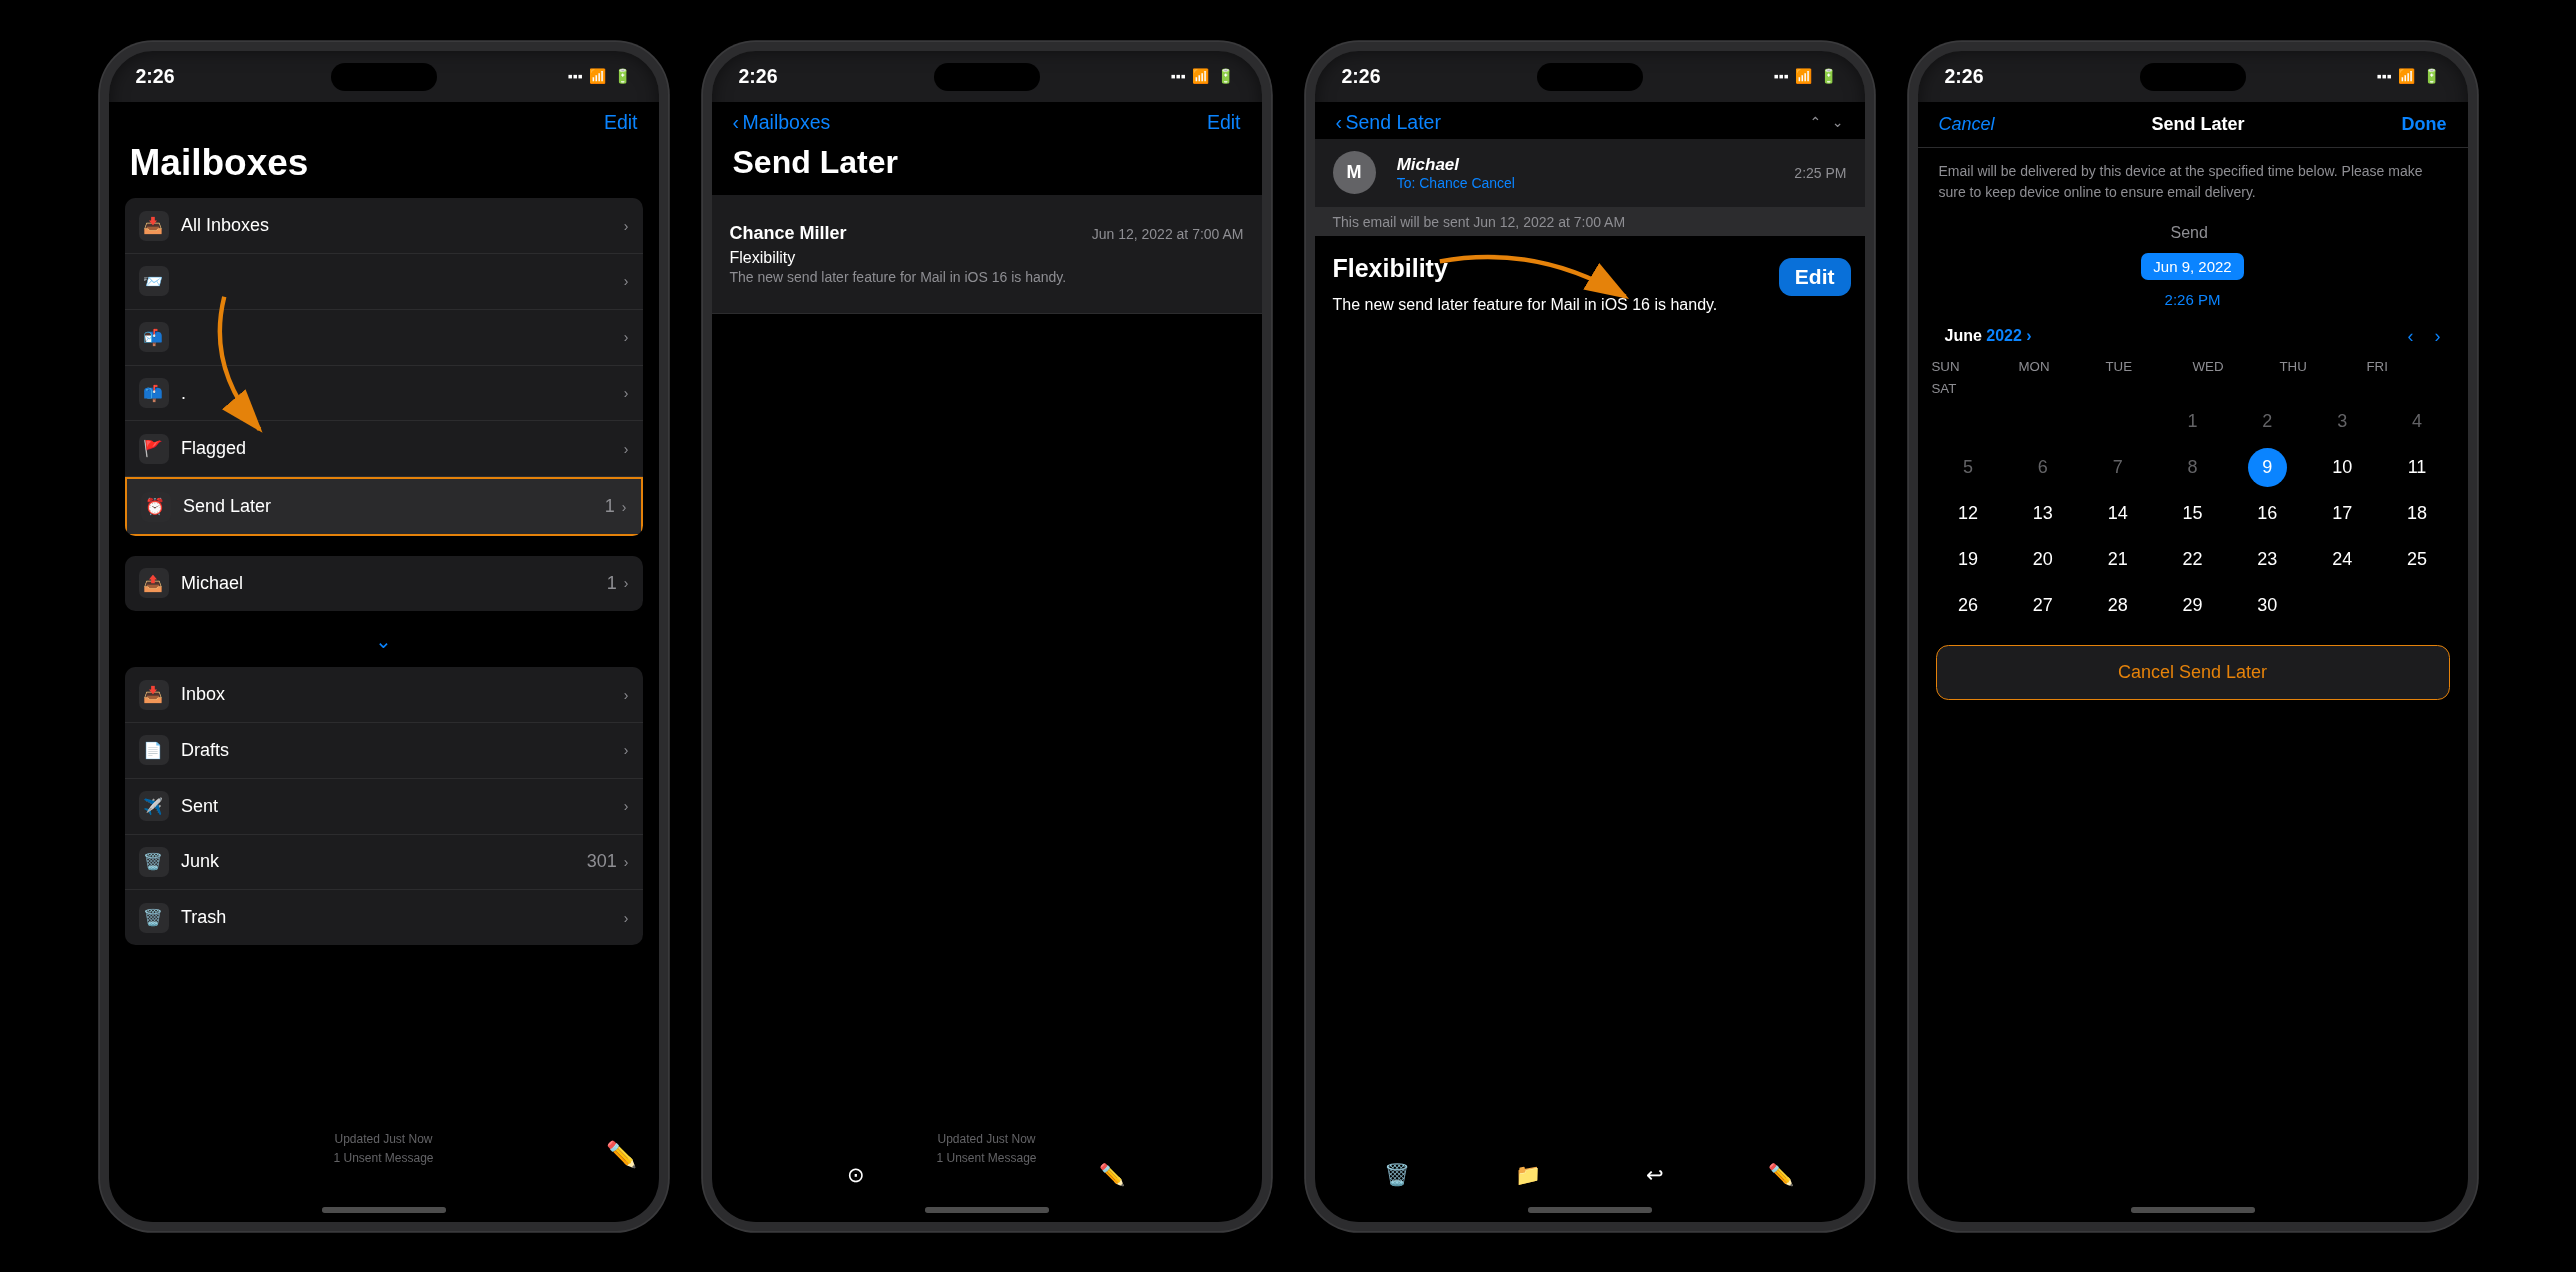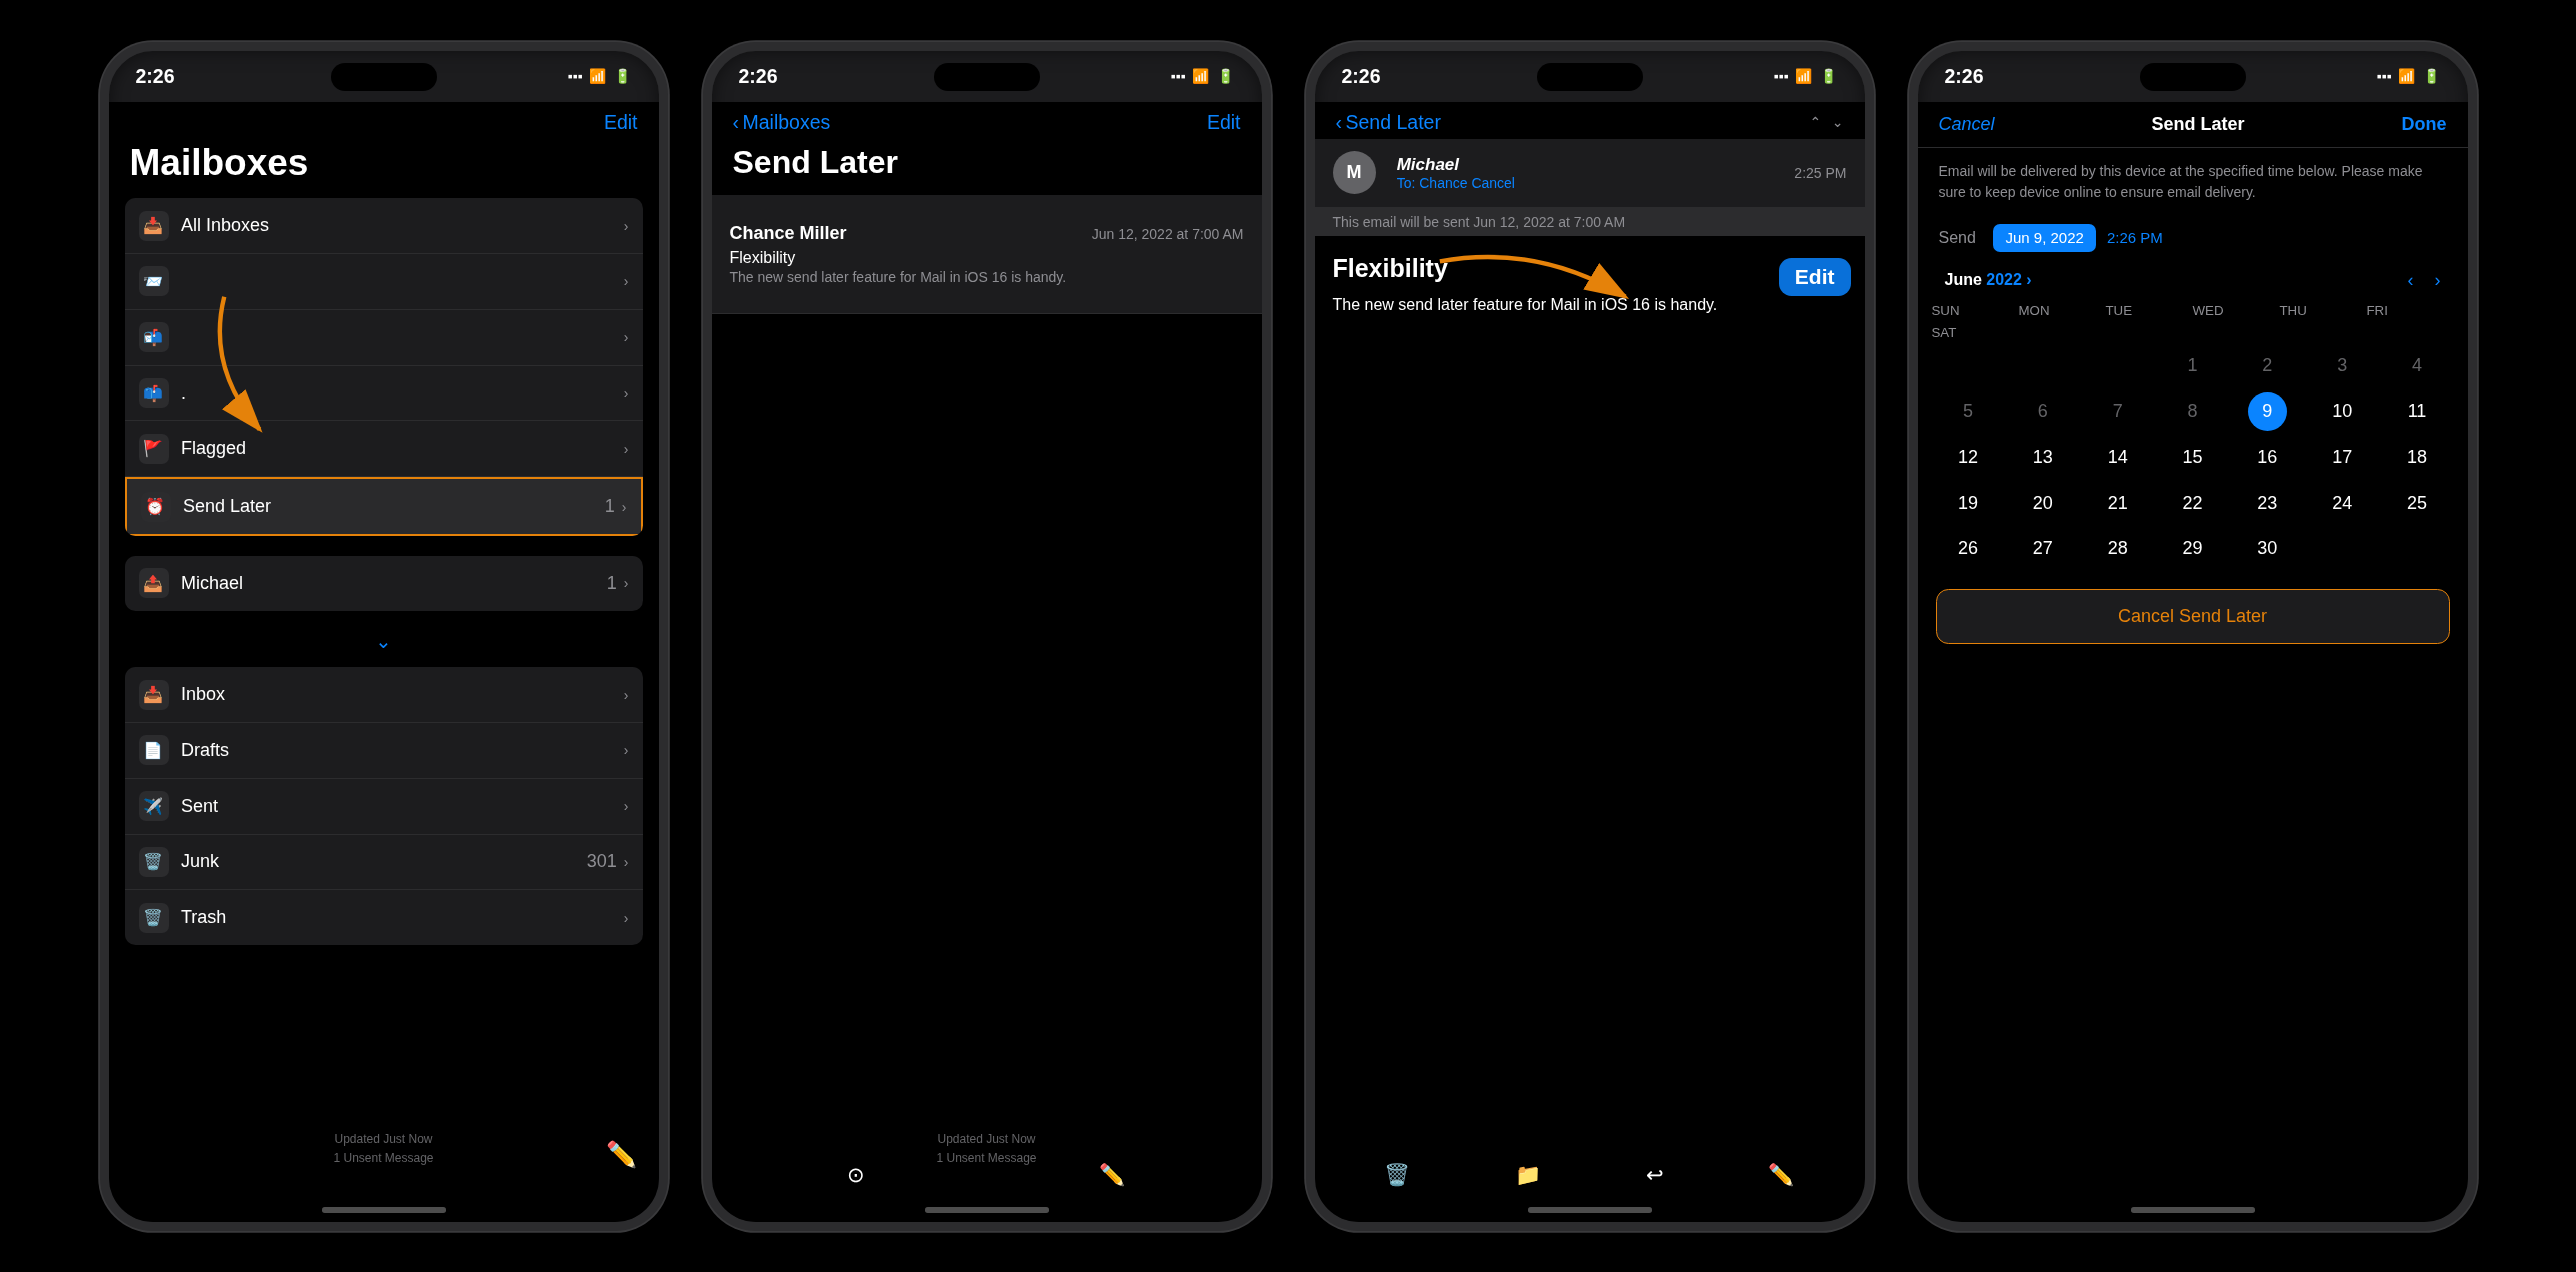--- a/index.html
+++ b/index.html
@@ -335,20 +335,21 @@
       font-size: 14px;
       padding: 12.4px 21px;
       line-height: 1.5;
     }
 
     .send-row {
       display: flex;
       align-items: center;
       padding: 9px 21px;
       gap: 10.6px;
+      flex-direction: column;
     }
 
     .send-label {
       color: #8e8e93;
       font-size: 16px;
       width: 44px;
     }
 
     .date-chip {
       background: #0a84ff;

